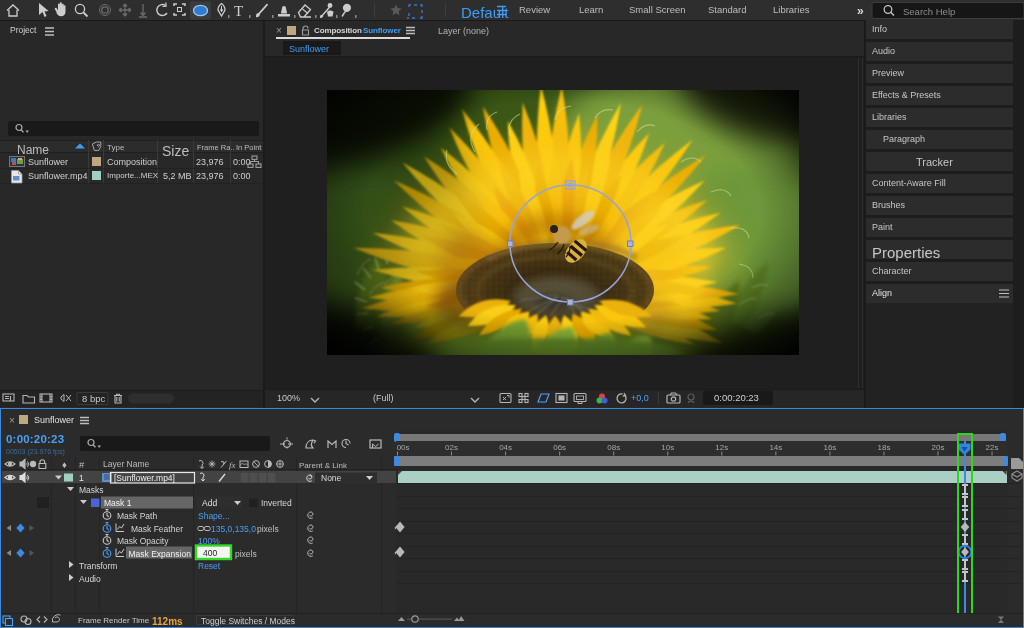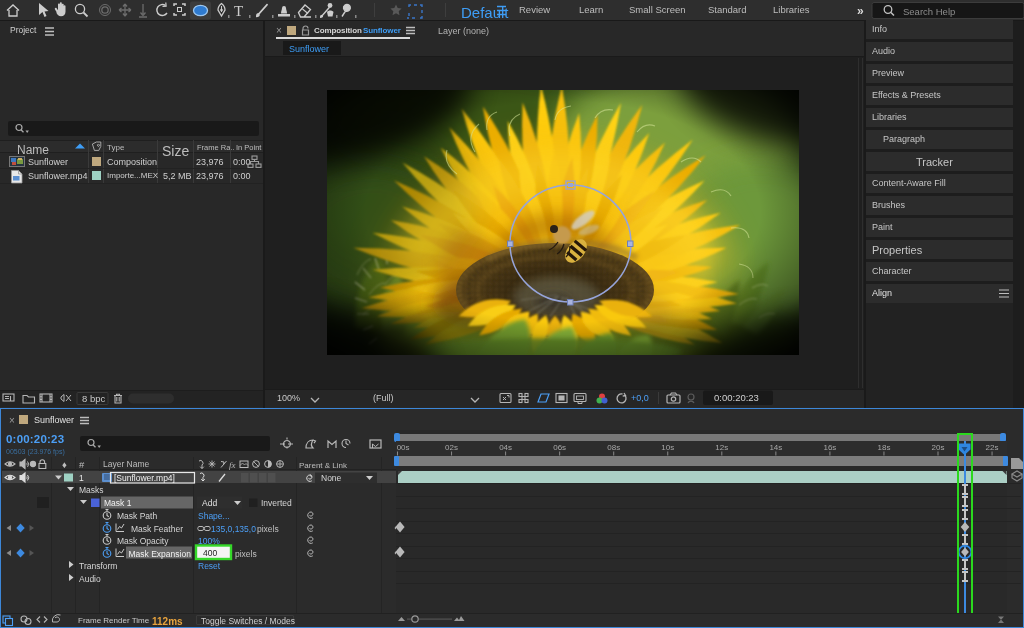--- a/index.html
+++ b/index.html
@@ -275,21 +275,21 @@
 <div class="txt" style="left:883px;top:135px;font-size:9px;color:#c6c6c6">Paragraph</div>
 <div class="abs" style="left:866px;top:152px;width:147px;height:19px;background:#2c2c2c"></div>
 <div class="txt" style="left:916px;top:157px;font-size:11px;color:#c6c6c6">Tracker</div>
 <div class="abs" style="left:866px;top:174px;width:147px;height:19px;background:#2c2c2c"></div>
 <div class="txt" style="left:872px;top:179px;font-size:9px;color:#c6c6c6">Content-Aware Fill</div>
 <div class="abs" style="left:866px;top:196px;width:147px;height:19px;background:#2c2c2c"></div>
 <div class="txt" style="left:872px;top:201px;font-size:9px;color:#c6c6c6">Brushes</div>
 <div class="abs" style="left:866px;top:218px;width:147px;height:19px;background:#2c2c2c"></div>
 <div class="txt" style="left:872px;top:223px;font-size:9px;color:#c6c6c6">Paint</div>
 <div class="abs" style="left:866px;top:240px;width:147px;height:19px;background:#2c2c2c"></div>
-<div class="txt" style="left:872px;top:245px;font-size:11px;color:#c6c6c6">Properties</div>
+<div class="txt" style="left:872px;top:245px;font-size:15px;color:#c6c6c6">Properties</div>
 <div class="abs" style="left:866px;top:262px;width:147px;height:19px;background:#2c2c2c"></div>
 <div class="txt" style="left:872px;top:267px;font-size:9px;color:#c6c6c6">Character</div>
 <div class="abs" style="left:866px;top:284px;width:147px;height:19px;background:#2c2c2c"></div>
 <div class="txt" style="left:872px;top:289px;font-size:9px;font-weight:normal;color:#e2e2e2">Align</div>
 <svg width="16" height="14" style="left:997px;top:287px">
     <g stroke="#bdbdbd" stroke-width="1.2">
       <path d="M2 3 h10 M2 6.5 h10 M2 10 h10"></path>
     </g>
   </svg>
 

